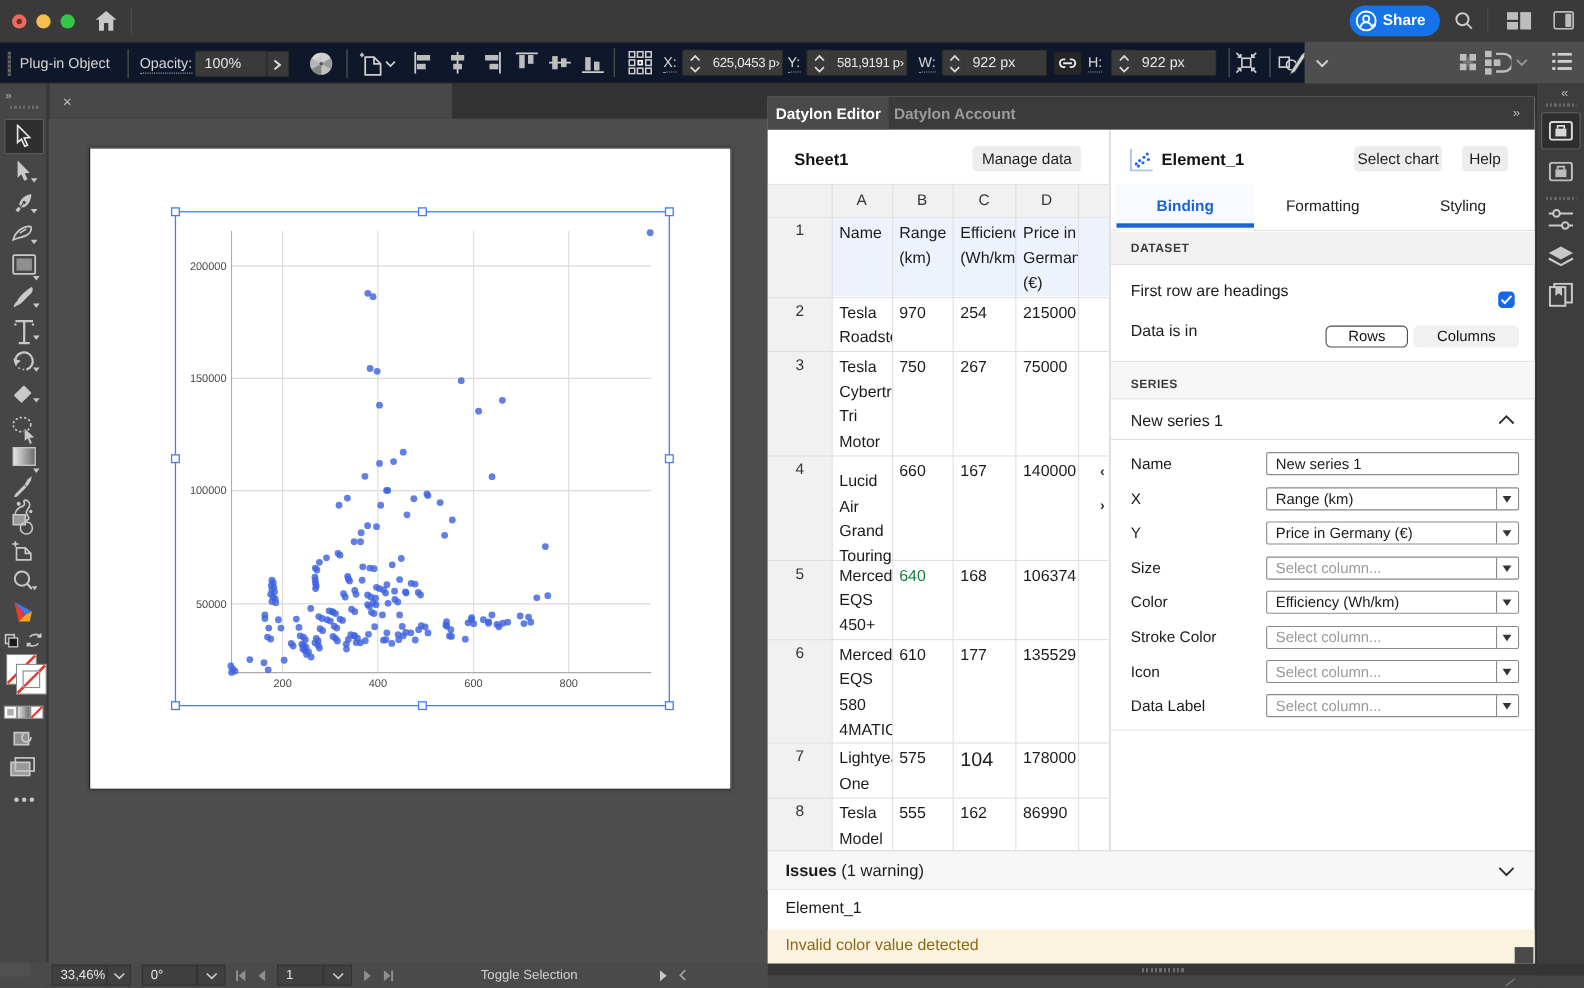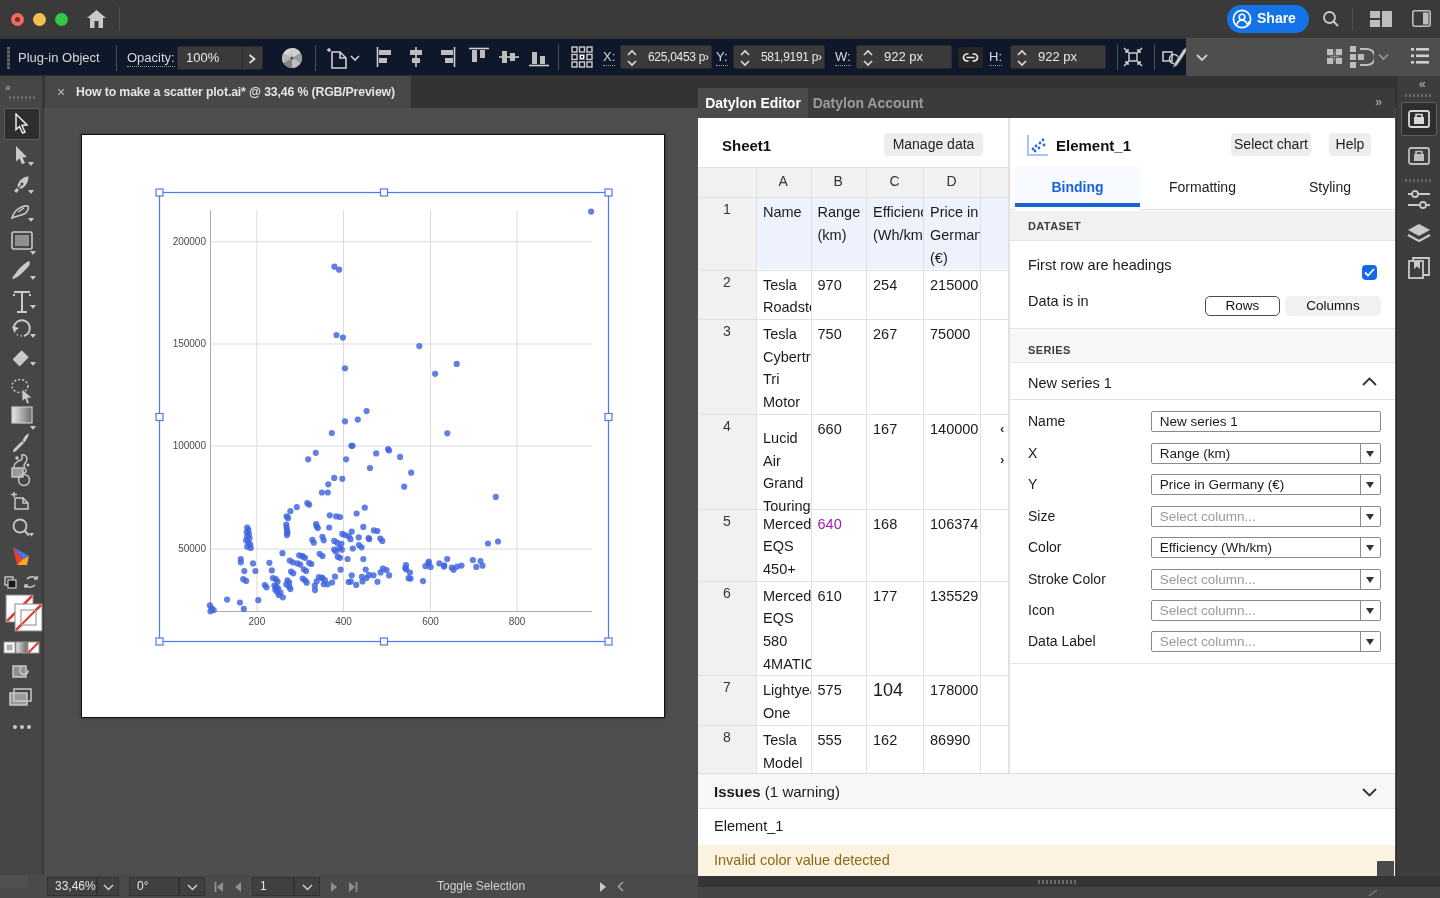--- a/index.html
+++ b/index.html
@@ -113,21 +113,20 @@
       <path d="M2 5 L2 1 M0 3 L4 3" stroke="#CFCFCF" stroke-width="1.4"></path>
     </svg>
   <svg class="abs" style="left:350px;top:15px" width="10" height="8" viewBox="0 0 10 8">
       <path d="M1 2 L5 6 L9 2" fill="none" stroke="#CFCFCF" stroke-width="1.6"></path>
     </svg>
 </div>
 
 <div id="tabbar" class="abs"></div>
 <div id="doctab" class="abs">
   <span style="position:absolute;left:12px;top:0;color:#BBB;font-weight:normal;font-size:14px">×</span>
-  <span style="position:absolute;left:31px;top:0;white-space:nowrap;font-size:12.3px;letter-spacing:-0.15px">How to make a scatter plot.ai* @ 33,46 % (RGB/Preview)</span>
 </div>
 
 <div class="abs" style="left:0;top:38px;width:1440px;height:38px;color:#D8D8D8;font-size:13px">
 
   <svg class="abs" style="left:376px;top:9px" width="20" height="20" viewBox="0 0 20 20">
       <path d="M1.5 0 V20" stroke="#CFCFCF" stroke-width="1.6"></path>
       <rect x="3" y="3" width="12" height="5" fill="#BDBDBD"></rect>
       <rect x="3" y="11" width="8" height="5" fill="#BDBDBD"></rect>
     </svg>
   <svg class="abs" style="left:406px;top:9px" width="20" height="20" viewBox="0 0 20 20">
@@ -731,21 +730,21 @@
 <div class="abs" style="left:119.5px;top:155.9px;width:48.5px;height:90.8px;overflow:hidden;font-size:14.5px;line-height:22.7px;color:#1b1b1b;white-space:nowrap">750</div>
 <div class="abs" style="left:175.0px;top:155.9px;width:50.0px;height:90.8px;overflow:hidden;font-size:14.5px;line-height:22.7px;color:#1b1b1b;white-space:nowrap">267</div>
 <div class="abs" style="left:232.0px;top:155.9px;width:50.0px;height:90.8px;overflow:hidden;font-size:14.5px;line-height:22.7px;color:#1b1b1b;white-space:nowrap">75000</div>
 <div class="abs" style="left:0;top:250.7px;width:58px;text-align:center;font-size:14px;color:#333">4</div>
 <div class="abs" style="left:65.0px;top:260px;width:47.5px;height:90.8px;overflow:hidden;font-size:14.5px;line-height:22.7px;color:#1b1b1b;white-space:nowrap">Lucid<br>Air<br>Grand<br>Touring</div>
 <div class="abs" style="left:119.5px;top:250.7px;width:48.5px;height:90.8px;overflow:hidden;font-size:14.5px;line-height:22.7px;color:#1b1b1b;white-space:nowrap">660</div>
 <div class="abs" style="left:175.0px;top:250.7px;width:50.0px;height:90.8px;overflow:hidden;font-size:14.5px;line-height:22.7px;color:#1b1b1b;white-space:nowrap">167</div>
 <div class="abs" style="left:232.0px;top:250.7px;width:50.0px;height:90.8px;overflow:hidden;font-size:14.5px;line-height:22.7px;color:#1b1b1b;white-space:nowrap">140000</div>
 <div class="abs" style="left:0;top:345.5px;width:58px;text-align:center;font-size:14px;color:#333">5</div>
 <div class="abs" style="left:65.0px;top:345.5px;width:47.5px;height:68.1px;overflow:hidden;font-size:14.5px;line-height:22.7px;color:#1b1b1b;white-space:nowrap">Mercede<br>EQS<br>450+</div>
-<div class="abs" style="left:119.5px;top:345.5px;width:48.5px;height:68.1px;overflow:hidden;font-size:14.5px;line-height:22.7px;color:#a21caf;white-space:nowrap">640</div>
+<div class="abs" style="left:119.5px;top:345.5px;width:48.5px;height:68.1px;overflow:hidden;font-size:14.5px;line-height:22.7px;color:#15803d;white-space:nowrap">640</div>
 <div class="abs" style="left:175.0px;top:345.5px;width:50.0px;height:68.1px;overflow:hidden;font-size:14.5px;line-height:22.7px;color:#1b1b1b;white-space:nowrap">168</div>
 <div class="abs" style="left:232.0px;top:345.5px;width:50.0px;height:68.1px;overflow:hidden;font-size:14.5px;line-height:22.7px;color:#1b1b1b;white-space:nowrap">106374</div>
 <div class="abs" style="left:0;top:417.6px;width:58px;text-align:center;font-size:14px;color:#333">6</div>
 <div class="abs" style="left:65.0px;top:417.6px;width:47.5px;height:90.8px;overflow:hidden;font-size:14.5px;line-height:22.7px;color:#1b1b1b;white-space:nowrap">Mercede<br>EQS<br>580<br>4MATIC</div>
 <div class="abs" style="left:119.5px;top:417.6px;width:48.5px;height:90.8px;overflow:hidden;font-size:14.5px;line-height:22.7px;color:#1b1b1b;white-space:nowrap">610</div>
 <div class="abs" style="left:175.0px;top:417.6px;width:50.0px;height:90.8px;overflow:hidden;font-size:14.5px;line-height:22.7px;color:#1b1b1b;white-space:nowrap">177</div>
 <div class="abs" style="left:232.0px;top:417.6px;width:50.0px;height:90.8px;overflow:hidden;font-size:14.5px;line-height:22.7px;color:#1b1b1b;white-space:nowrap">135529</div>
 <div class="abs" style="left:0;top:512.4px;width:58px;text-align:center;font-size:14px;color:#333">7</div>
 <div class="abs" style="left:65.0px;top:512.4px;width:47.5px;height:45.4px;overflow:hidden;font-size:14.5px;line-height:22.7px;color:#1b1b1b;white-space:nowrap">Lightyea<br>One</div>
 <div class="abs" style="left:119.5px;top:512.4px;width:48.5px;height:45.4px;overflow:hidden;font-size:14.5px;line-height:22.7px;color:#1b1b1b;white-space:nowrap">575</div>

